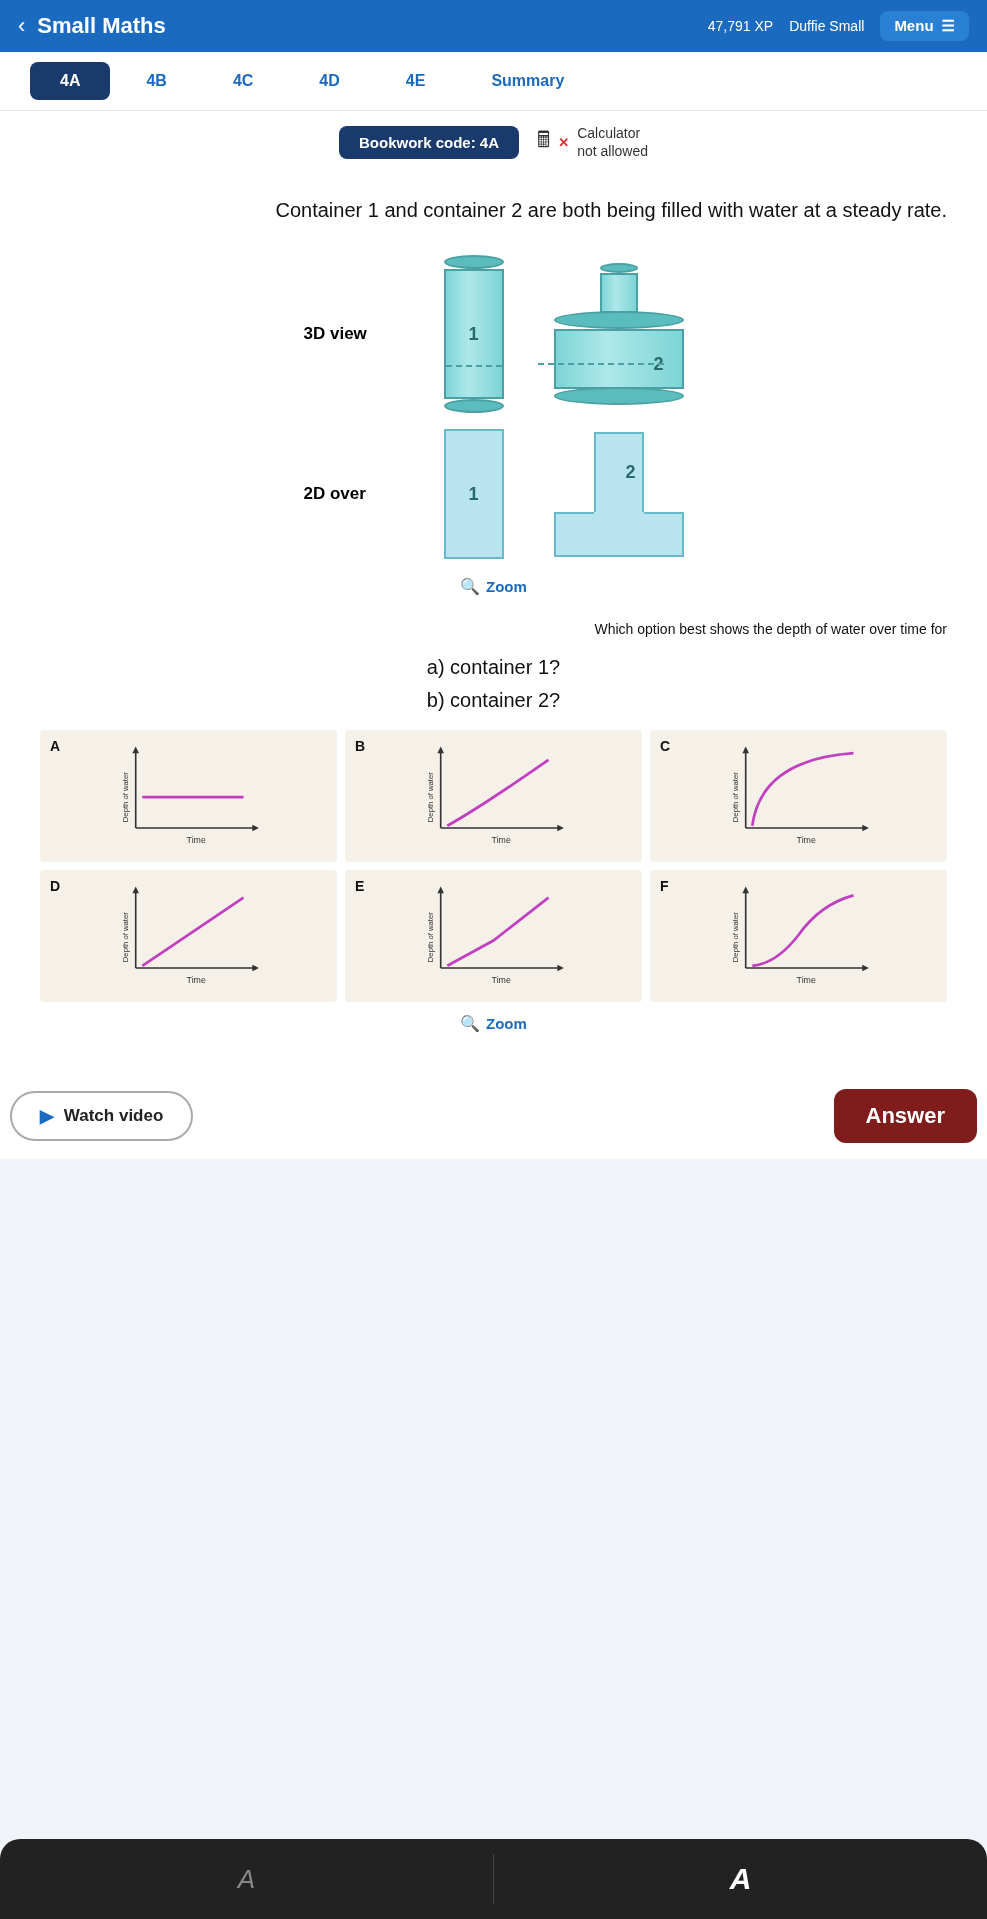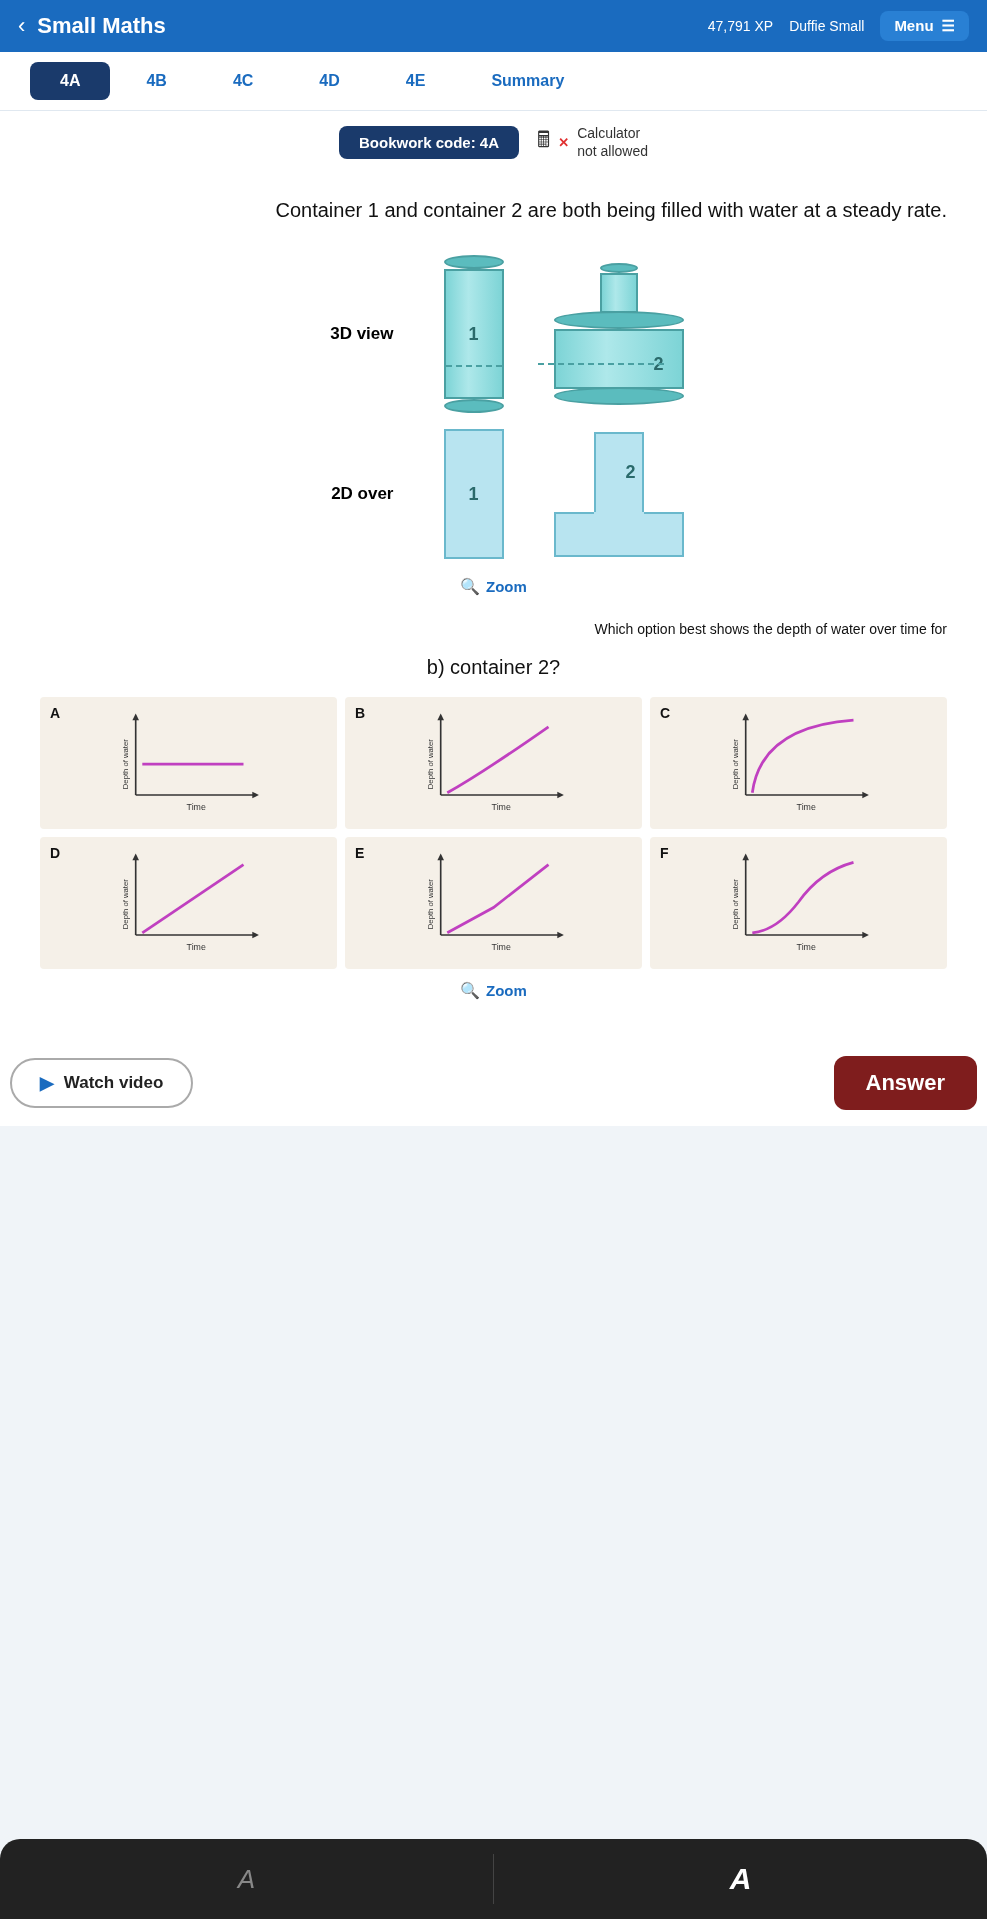--- a/index.html
+++ b/index.html
@@ -137,21 +137,20 @@
     }
     .diagram-row {
       display: flex;
       align-items: center;
       gap: 50px;
     }
     .diagram-label {
       font-size: 17px;
       font-weight: 700;
       width: 90px;
-      text-align: right;
     }
 
     
     .container-3d-1 {
       display: flex;
       flex-direction: column;
       align-items: center;
     }
     .cyl-top-1 {
       width: 60px;
@@ -492,20 +491,21 @@
       </div>
     </div>
   </div>
 
   <div class="zoom-link">
     <span style="font-size:16px;">🔍</span>
     <span>Zoom</span>
   </div>
 
   <p class="question2">Which option best shows the depth of water over time for</p>
+  <p class="sub-question">a) container 1?</p>
   <p class="sub-question">b) container 2?</p>
 
   <div class="graphs-grid">
 
     <div class="graph-card">
       <span class="graph-label">A</span>
       <svg class="graph-svg" viewBox="0 0 140 100">
 
         <line x1="22" y1="8" x2="22" y2="80" stroke="#333" stroke-width="1.5"></line>
         <line x1="22" y1="80" x2="132" y2="80" stroke="#333" stroke-width="1.5"></line>

